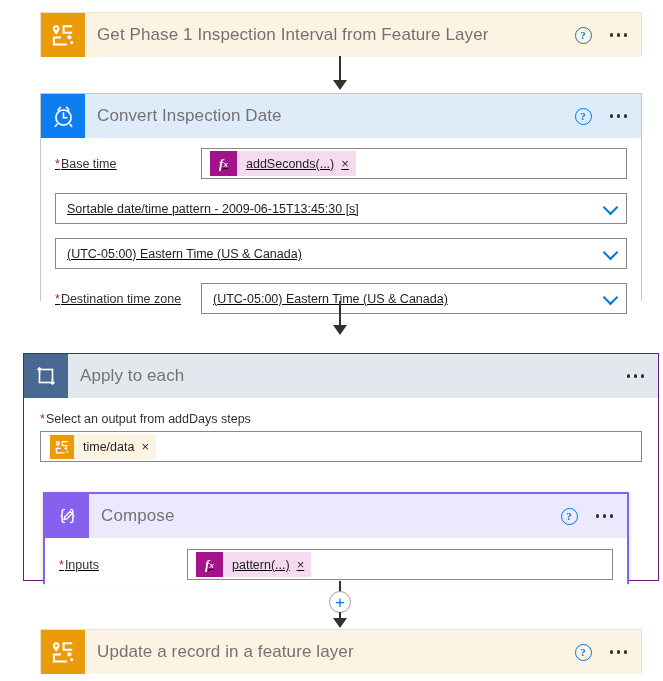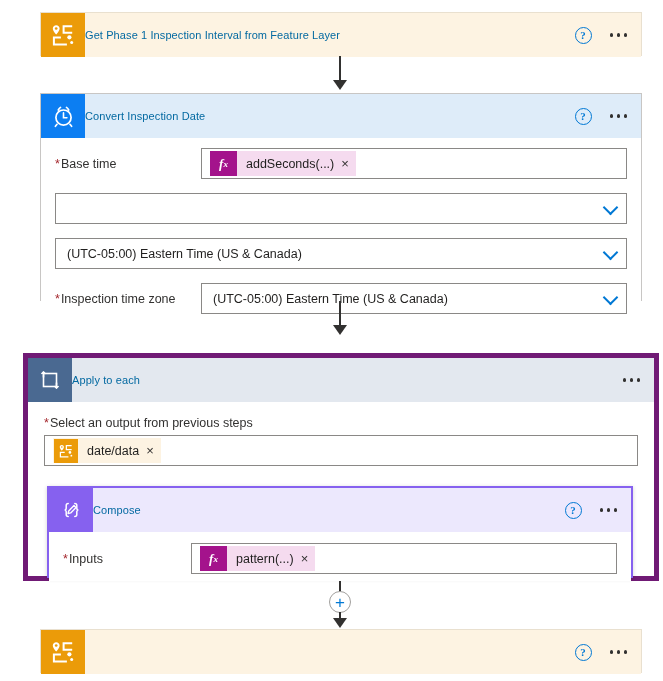--- a/index.html
+++ b/index.html
@@ -31,22 +31,23 @@
   }
   .card-icon {
     width: 44px;
     height: 44px;
     flex: 0 0 44px;
     display: flex;
     align-items: center;
     justify-content: center;
   }
   .card-title {
-    font-size: 11px;
-    color: #0369a1;
+    font-size: 17px;
+    color: #737373;
+    padding-left: 12px;
     white-space: nowrap;
     letter-spacing: .1px;
   }
   .hdr-actions {
     position: absolute;
     right: 10px;
     top: 0;
     height: 44px;
     display: flex;
     align-items: center;
@@ -89,38 +90,39 @@
 
   .card-compose {
     border: 2px solid #8661ef;
     box-shadow: 0 1px 4px rgba(0,0,0,.18);
   }
   .card-compose .card-header { background: #ece8fd; }
   .icon-compose { background: #8661ef; }
 
   .scope-card {
     position: absolute;
-    border: 5px solid #701a75;
+    border: 1px solid #701a75;
     background: #ffffff;
   }
   .scope-header {
     display: flex;
     align-items: center;
     height: 44px;
     background: #e3e8ef;
     position: relative;
   }
   .icon-scope { background: #4a6991; }
 
   
   .card-body { padding: 0; background: #ffffff; }
   .field-row {
     display: flex;
     align-items: center;
     padding: 7px 14px 7px 14px;
+    text-decoration: underline;
   }
   .field-label {
     font-size: 12.5px;
     color: #323130;
     width: 146px;
     flex: 0 0 146px;
     white-space: nowrap;
   }
   .req { color: #a4262c; margin-right: 1px; }
   .field-control {
@@ -312,33 +314,34 @@
           <div class="token-fx">
             <div class="fx-badge">f<sub>x</sub></div>
             <span class="token-label">addSeconds(...)</span>
             <span class="token-x">×</span>
           </div>
         </div>
       </div>
 
       <div class="field-row">
         <div class="field-control">
+          <div class="control-text">Sortable date/time pattern - 2009-06-15T13:45:30 [s]</div>
           <div class="chevron"></div>
         </div>
       </div>
 
       <div class="field-row">
         <div class="field-control">
           <div class="control-text">(UTC-05:00) Eastern Time (US &amp; Canada)</div>
           <div class="chevron"></div>
         </div>
       </div>
 
       <div class="field-row">
-        <div class="field-label"><span class="req">*</span><span>Inspection time zone</span></div>
+        <div class="field-label"><span class="req">*</span><span>Destination time zone</span></div>
         <div class="field-control">
           <div class="control-text">(UTC-05:00) Eastern Time (US &amp; Canada)</div>
           <div class="chevron"></div>
         </div>
       </div>
 
     </div>
   </div>
 
   <div class="conn" style="left:339px; top:301px; height:26px;"></div>
@@ -359,40 +362,40 @@
       <div class="hdr-actions">
         <div class="ellipsis">
             <i></i>
             <i></i>
             <i></i>
           </div>
       </div>
     </div>
 
     <div class="scope-body">
-      <div class="scope-field-label"><span class="req">*</span><span>Select an output from previous steps</span></div>
+      <div class="scope-field-label"><span class="req">*</span><span>Select an output from addDays steps</span></div>
       <div class="scope-input">
         <div class="token-data">
           <div class="tk-icon">
             <svg width="16" height="16" viewBox="0 0 26 26">
               <path d="M6.2 3.2c-1.9 0-3.4 1.5-3.4 3.4 0 2.4 3.4 6 3.4 6s3.4-3.6 3.4-6c0-1.9-1.5-3.4-3.4-3.4z" fill="#fff"></path>
               <circle cx="6.2" cy="6.5" r="1.35" fill="#eb9b09"></circle>
               <path d="M12.6 3.3h9.6v2.0h-7.6v4.4h7.6v2.0h-9.6z" fill="#fff"></path>
               <path d="M2.9 14.4h8.0v2.0H4.9v5.2h12.0v2.0H2.9z" fill="#fff"></path>
               <circle cx="19.4" cy="15.3" r="2.1" fill="#fff"></circle>
               <circle cx="21.7" cy="20.6" r="1.5" fill="#fff"></circle>
             </svg>
           </div>
-          <span class="token-label">date/data</span>
+          <span class="token-label">time/data</span>
           <span class="token-x">×</span>
         </div>
       </div>
     </div>
 
-    <div class="card card-compose" style="position:absolute; left:19px; top:128px; width:586px; height:92px;">
+    <div class="card card-compose" style="position:absolute; left:19px; top:138px; width:586px; height:92px;">
       <div class="card-header">
         <div class="card-icon icon-compose">
           <svg width="25" height="25" viewBox="0 0 25 25">
             <path d="M9.2 5.4c-1.5 0-2.0.7-2.0 2.0v2.6c0 1.3-.6 2.0-1.6 2.0 1.0 0 1.6.7 1.6 2.0v2.6c0 1.3.5 2.0 2.0 2.0" fill="none" stroke="#fff" stroke-width="1.5" stroke-linecap="round"></path>
             <path d="M15.8 5.4c1.5 0 2.0.7 2.0 2.0v2.6c0 1.3.6 2.0 1.6 2.0-1.0 0-1.6.7-1.6 2.0v2.6c0 1.3-.5 2.0-2.0 2.0" fill="none" stroke="#fff" stroke-width="1.5" stroke-linecap="round"></path>
             <path d="M15.0 7.6l2.0 2.0-5.3 5.3-2.6.6.6-2.6z" fill="none" stroke="#fff" stroke-width="1.4" stroke-linejoin="round"></path>
           </svg>
         </div>
         <div class="card-title">Compose</div>
         <div class="hdr-actions">
@@ -431,20 +434,21 @@
       <div class="card-icon icon-arcgis">
         <svg width="26" height="26" viewBox="0 0 26 26">
           <path d="M6.2 3.2c-1.9 0-3.4 1.5-3.4 3.4 0 2.4 3.4 6 3.4 6s3.4-3.6 3.4-6c0-1.9-1.5-3.4-3.4-3.4z" fill="#fff"></path>
           <circle cx="6.2" cy="6.5" r="1.35" fill="#eb9b09"></circle>
           <path d="M12.6 3.3h9.6v2.0h-7.6v4.4h7.6v2.0h-9.6z" fill="#fff"></path>
           <path d="M2.9 14.4h8.0v2.0H4.9v5.2h12.0v2.0H2.9z" fill="#fff"></path>
           <circle cx="19.4" cy="15.3" r="2.1" fill="#fff"></circle>
           <circle cx="21.7" cy="20.6" r="1.5" fill="#fff"></circle>
         </svg>
       </div>
+      <div class="card-title">Update a record in a feature layer</div>
       <div class="hdr-actions">
         <div class="help-icon">?</div>
         <div class="ellipsis">
             <i></i>
             <i></i>
             <i></i>
           </div>
       </div>
     </div>
   </div>

